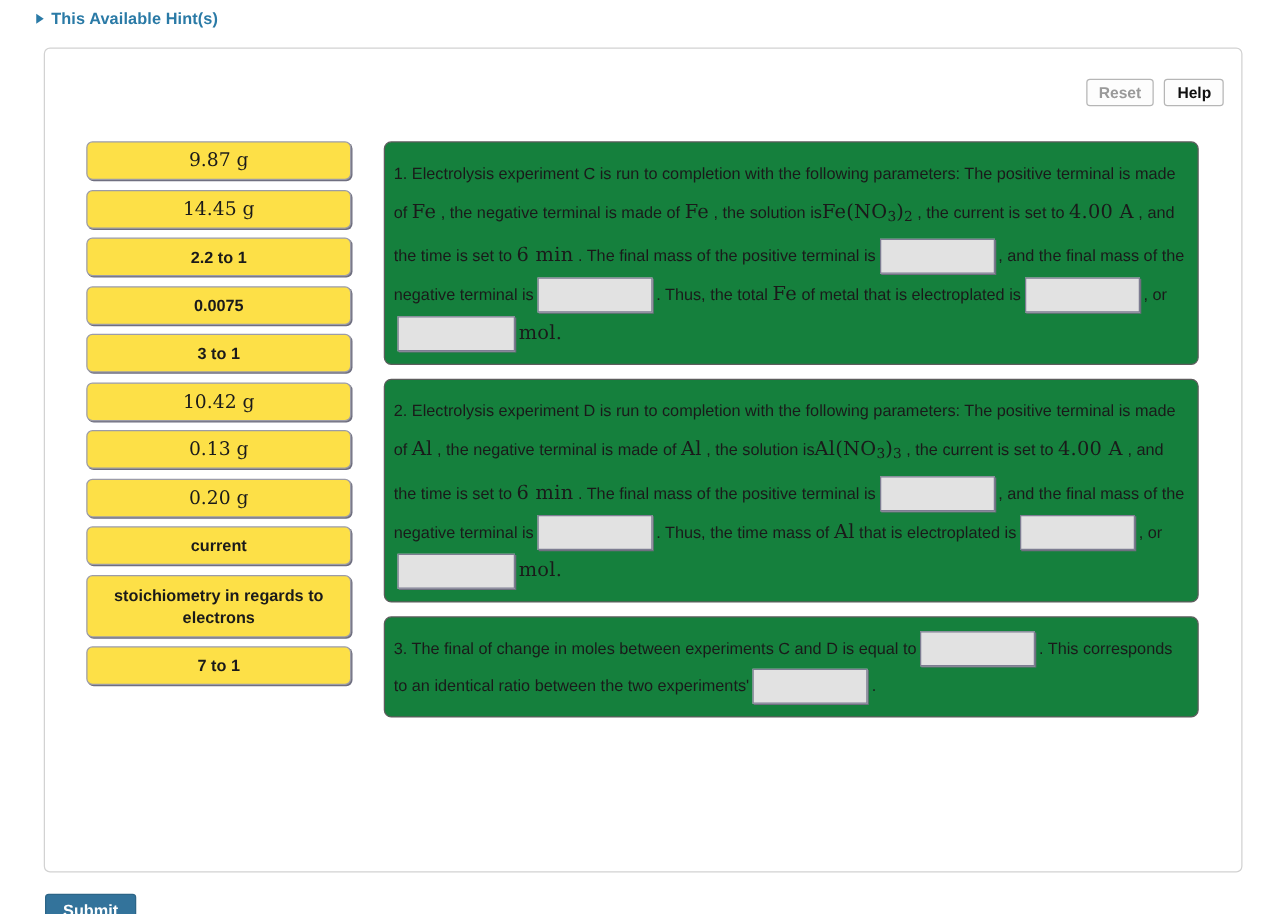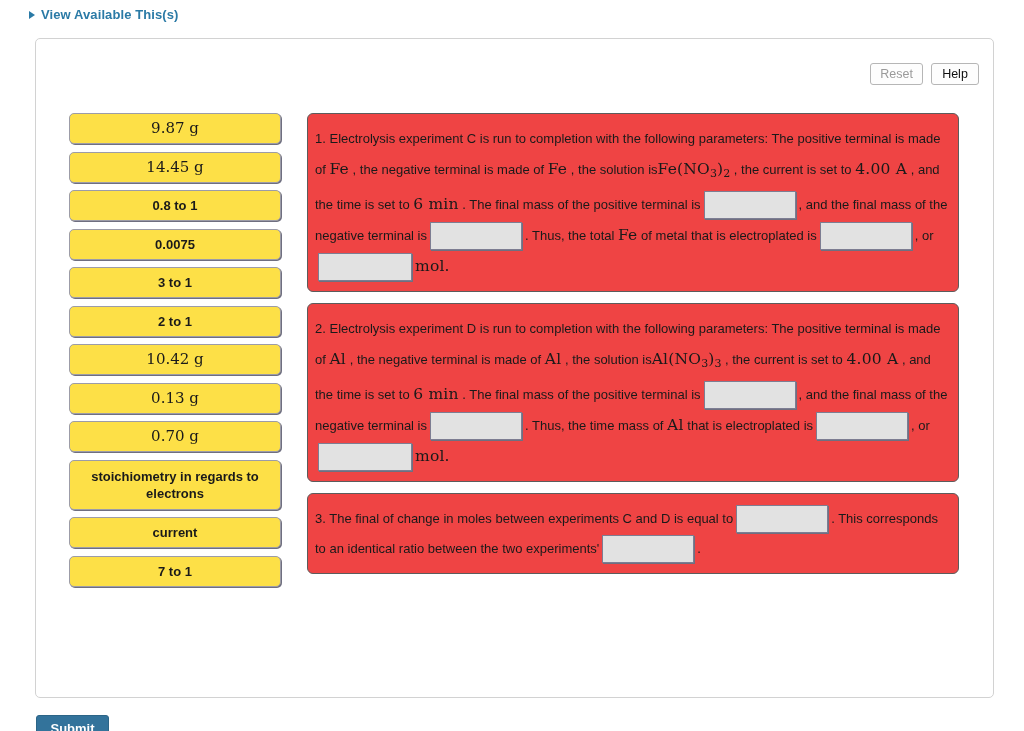--- a/index.html
+++ b/index.html
@@ -50,24 +50,24 @@
     display: flex; gap: 8px;
   }
   .tool-btn {
     min-width: 48px;
     height: 22px;
     padding: 0 9px;
     background: #fdfdfd;
     border: 1px solid #b6b6b6;
     border-radius: 3px;
     font-size: 12.5px;
-    font-weight: normal;
+    font-weight: bold;
     color: #101010;
     line-height: 20px;
-    text-align: center;
+    text-align: right;
     cursor: pointer;
     font-family: "Liberation Sans", sans-serif;
   }
   .tool-btn.disabled { color: #9a9a9a; }
 
   
   .bank {
     position: absolute;
     left: 33px; top: 74px;
     width: 212px;
@@ -106,21 +106,21 @@
     position: absolute;
     left: 271px; top: 74px;
     width: 652px;
     display: flex;
     flex-direction: column;
     gap: 11px;
   }
   .qbox {
     border: 1px solid #5c5c5c;
     border-radius: 6px;
-    background: #ef4444;
+    background: #15803d;
     padding: 10px 7px 9px 7px;
     font-size: 13px;
     color: #1a1a1a;
     line-height: 30px;
   }
   .qbox p {
     margin: 0;
     line-height: 30px;
   }
   .m {
@@ -161,42 +161,41 @@
     line-height: 25px;
     cursor: pointer;
     overflow: hidden;
   }
 </style>
 </head>
 <body>
 
 <div class="hint-row">
   <span class="hint-tri"></span>
-  <span class="hint-label">View Available This(s)</span>
+  <span class="hint-label">This Available Hint(s)</span>
 </div>
 
 <div class="card">
 
   <div class="tool-row">
     <div class="tool-btn disabled">Reset</div>
     <div class="tool-btn">Help</div>
   </div>
 
   <div class="bank">
     <div class="bank-item math">9.87 g</div>
     <div class="bank-item math">14.45 g</div>
-    <div class="bank-item">0.8 to 1</div>
+    <div class="bank-item">2.2 to 1</div>
     <div class="bank-item">0.0075</div>
     <div class="bank-item">3 to 1</div>
-    <div class="bank-item">2 to 1</div>
     <div class="bank-item math">10.42 g</div>
     <div class="bank-item math">0.13 g</div>
-    <div class="bank-item math">0.70 g</div>
+    <div class="bank-item math">0.20 g</div>
+    <div class="bank-item">current</div>
     <div class="bank-item two-line">stoichiometry in regards to electrons</div>
-    <div class="bank-item">current</div>
     <div class="bank-item">7 to 1</div>
   </div>
 
   <div class="questions">
 
     <div class="qbox">
       <p>
         <span>1.</span>
         <span>Electrolysis experiment C is run to completion with the following parameters: The positive terminal is made of</span>
         <span class="m">Fe</span>

